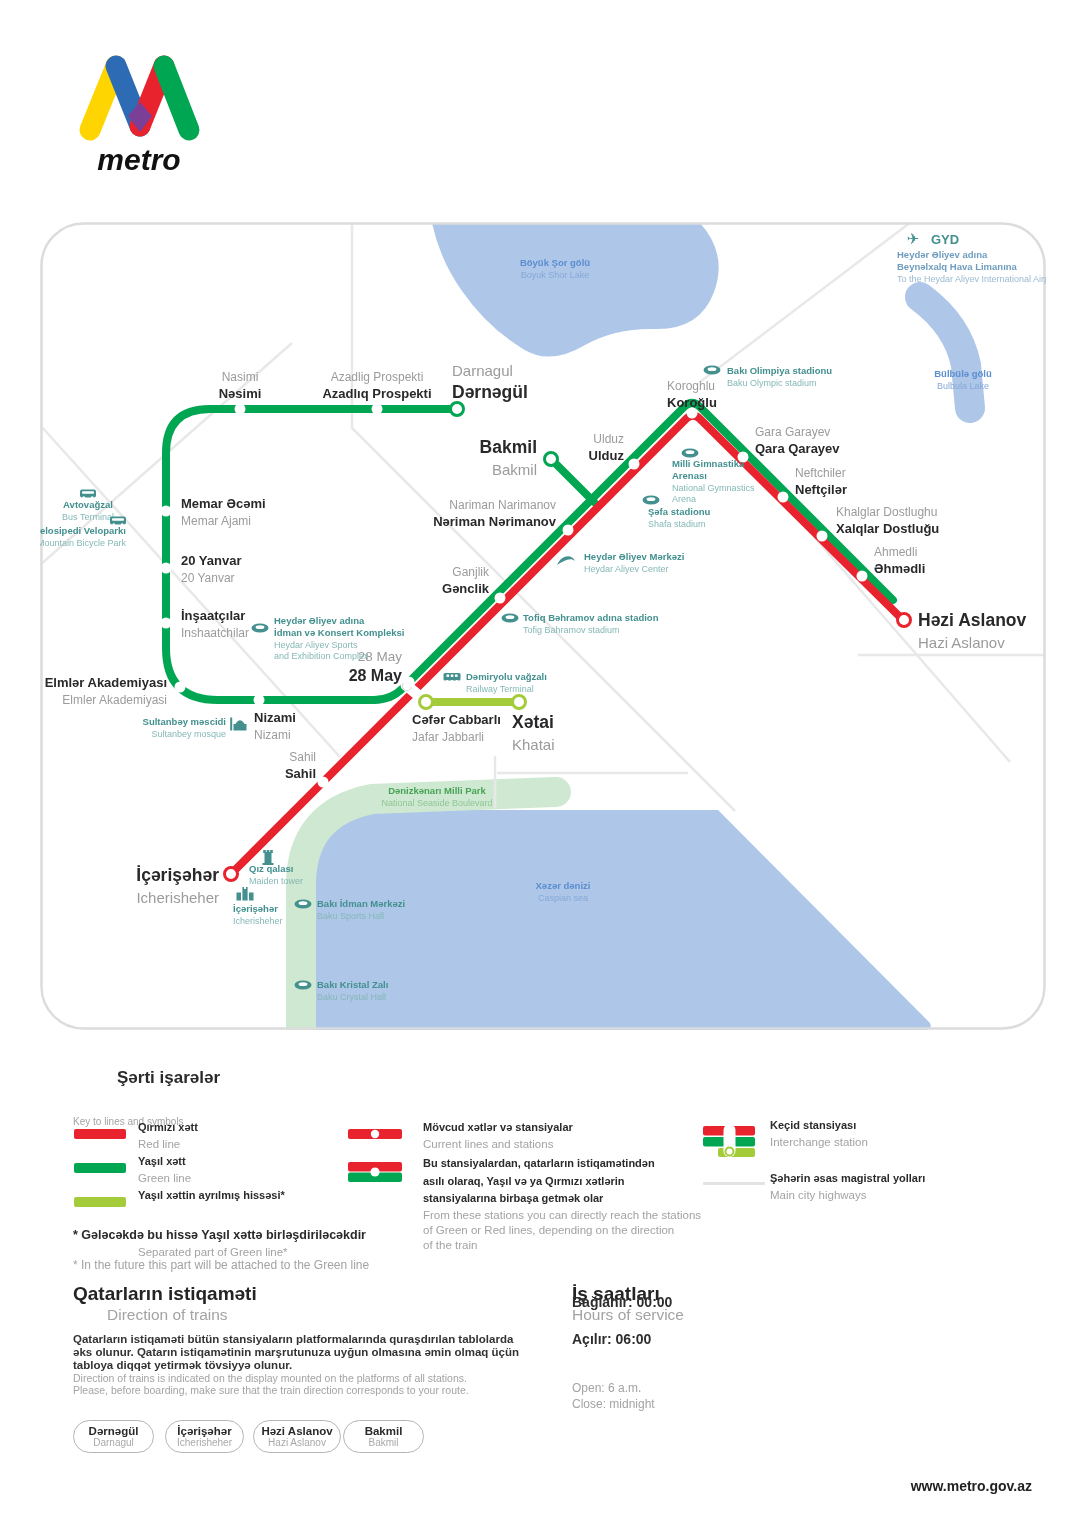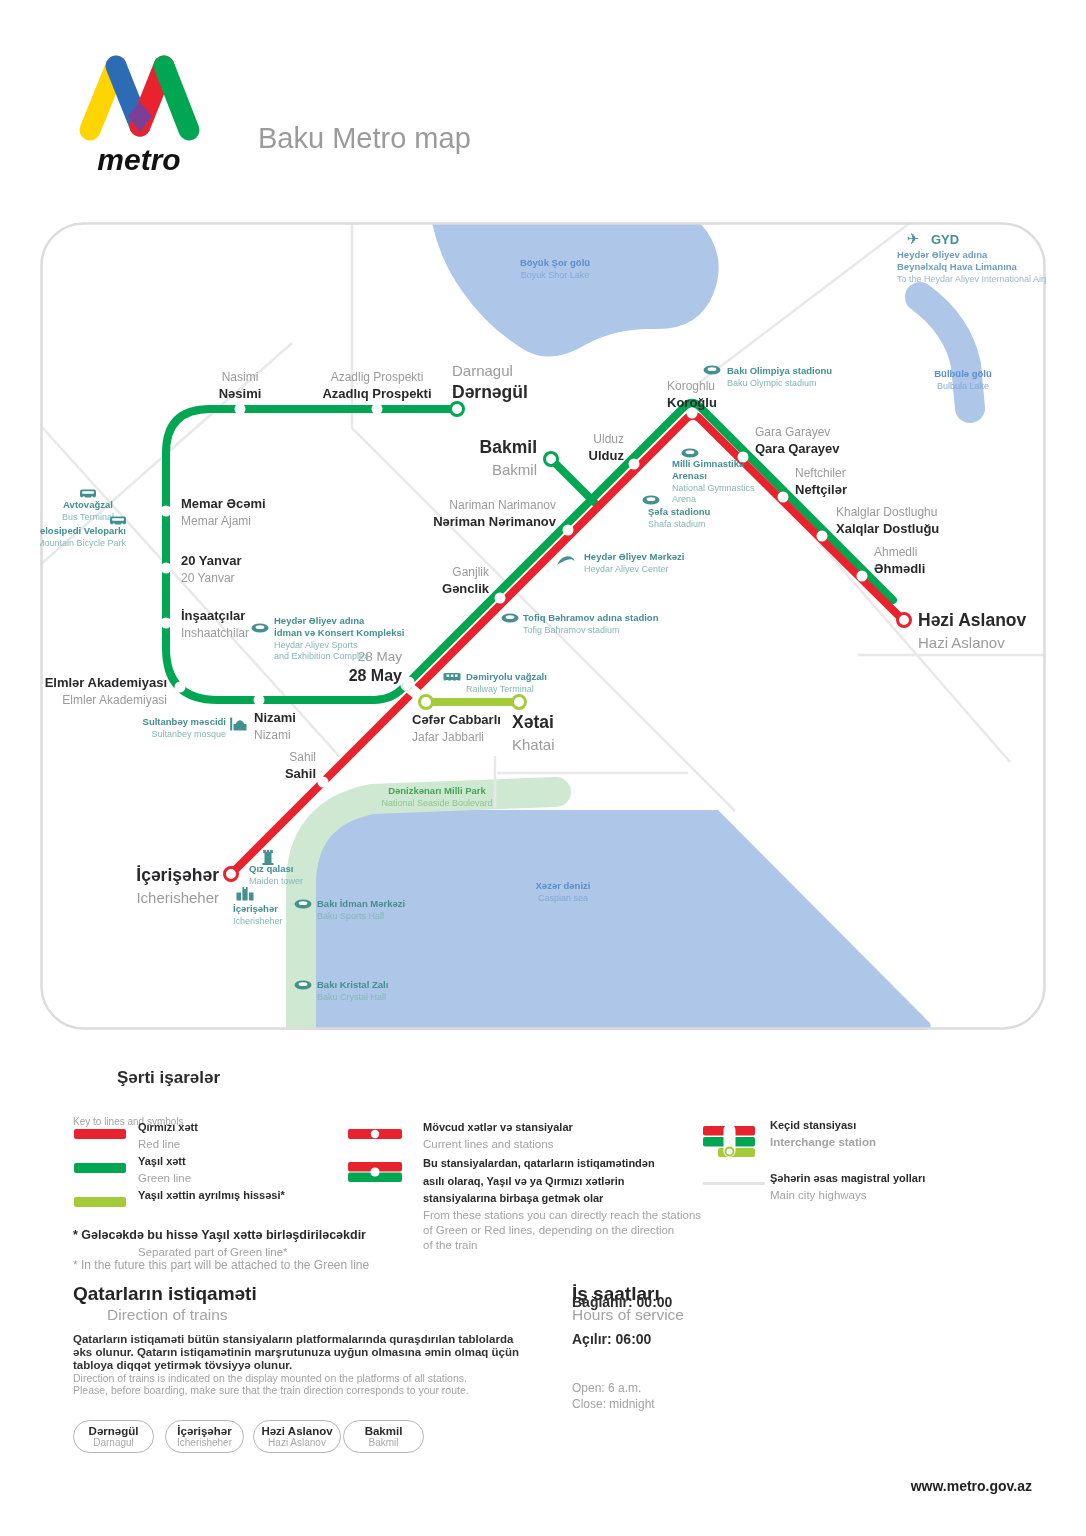--- a/index.html
+++ b/index.html
@@ -39,21 +39,20 @@
   <svg class="abs" style="left:72px;top:52px;" width="140" height="125" viewBox="0 0 140 125">
     <g>
       <path d="M18,78 L44,14" stroke="#fed500" stroke-width="21" stroke-linecap="round" fill="none"></path>
       <path d="M44,14 L68,74" stroke="#2d6cb5" stroke-width="21" stroke-linecap="round" fill="none"></path>
       <path d="M68,74 L92,14" stroke="#e8232e" stroke-width="21" stroke-linecap="round" fill="none"></path>
       <path d="M92,14 L117,78" stroke="#00a651" stroke-width="21" stroke-linecap="round" fill="none"></path>
       <polygon points="68,50 80,64 68,80 56,64" fill="#7b3f98"></polygon>
     </g>
     <text x="67" y="118" text-anchor="middle" font-size="30" font-weight="bold" font-style="italic" fill="#111">metro</text>
   </svg>
-  <div class="abs" id="page-subtitle">Baku Metro map</div>
 </div>
 
 <svg id="map-svg" class="abs" style="left:40px;top:222px;" width="1006" height="808" viewBox="40 222 1006 808">
     <path d="M316,1030 L316,872 Q316,810 380,810 L718,810 L930,1023 Q933,1030 924,1030 Z" fill="#aec6e8"></path>
     <path d="M301,1030 L301,885 Q301,813 372,799 L556,792" stroke="#cfe8d1" stroke-width="30" fill="none"></path>
     <circle cx="556" cy="792" r="15" fill="#cfe8d1"></circle>
     <path d="M432,223 L700,223 Q728,254 714,292 Q700,330 655,329 Q615,328 585,345 Q550,366 523,349 Q487,327 462,291 Q440,260 432,223 Z" fill="#aec6e8"></path>
     <path d="M920,297 Q958,325 966,365 L970,408" stroke="#aec6e8" stroke-width="30" stroke-linecap="round" fill="none"></path>
     <path d="M352,222 V428 L735,811" stroke="#e8e8e8" stroke-width="2.5" fill="none"></path>
     <path d="M40,425 L340,757" stroke="#e8e8e8" stroke-width="2.5" fill="none"></path>
@@ -384,21 +383,21 @@
 of the train</div>
 
   <svg class="abs" style="left:703px;top:1124px;" width="62" height="38">
     <rect x="0" y="2" width="52" height="9.5" rx="2" fill="#e8232e"></rect>
     <rect x="0" y="13" width="52" height="9.5" rx="2" fill="#00a651"></rect>
     <rect x="15" y="24" width="37" height="9" rx="2" fill="#a4cc3a"></rect>
     <rect x="20.5" y="0" width="12" height="33" rx="6" fill="#ffffff"></rect>
     <circle cx="26.5" cy="27.5" r="4" fill="#fff" stroke="#a4cc3a" stroke-width="2"></circle>
   </svg>
   <div class="abs lg-az" style="left:770px;top:1117px;">Keçid stansiyası</div>
-  <div class="abs lg-en" style="left:770px;top:1135px;font-weight:bold;">Interchange station</div>
+  <div class="abs lg-en" style="left:770px;top:1135px;">Interchange station</div>
 
   <div class="abs" style="left:703px;top:1182px;width:62px;height:2.5px;background:#e3e3e3;border-radius:1px;"></div>
   <div class="abs lg-az" style="left:770px;top:1170px;">Şəhərin əsas magistral yolları</div>
   <div class="abs lg-en" style="left:770px;top:1188px;">Main city highways</div>
 </div>
 
 <div>
   <div class="abs sec-title" style="left:73px;top:1283px;">Qatarların istiqaməti</div>
   <div class="abs sec-sub" style="left:73px;top:1306px;margin-left:34px;">Direction of trains</div>
   <div class="abs body-az" style="left:73px;top:1333px;">Qatarların istiqaməti bütün stansiyaların platformalarında quraşdırılan tablolarda

